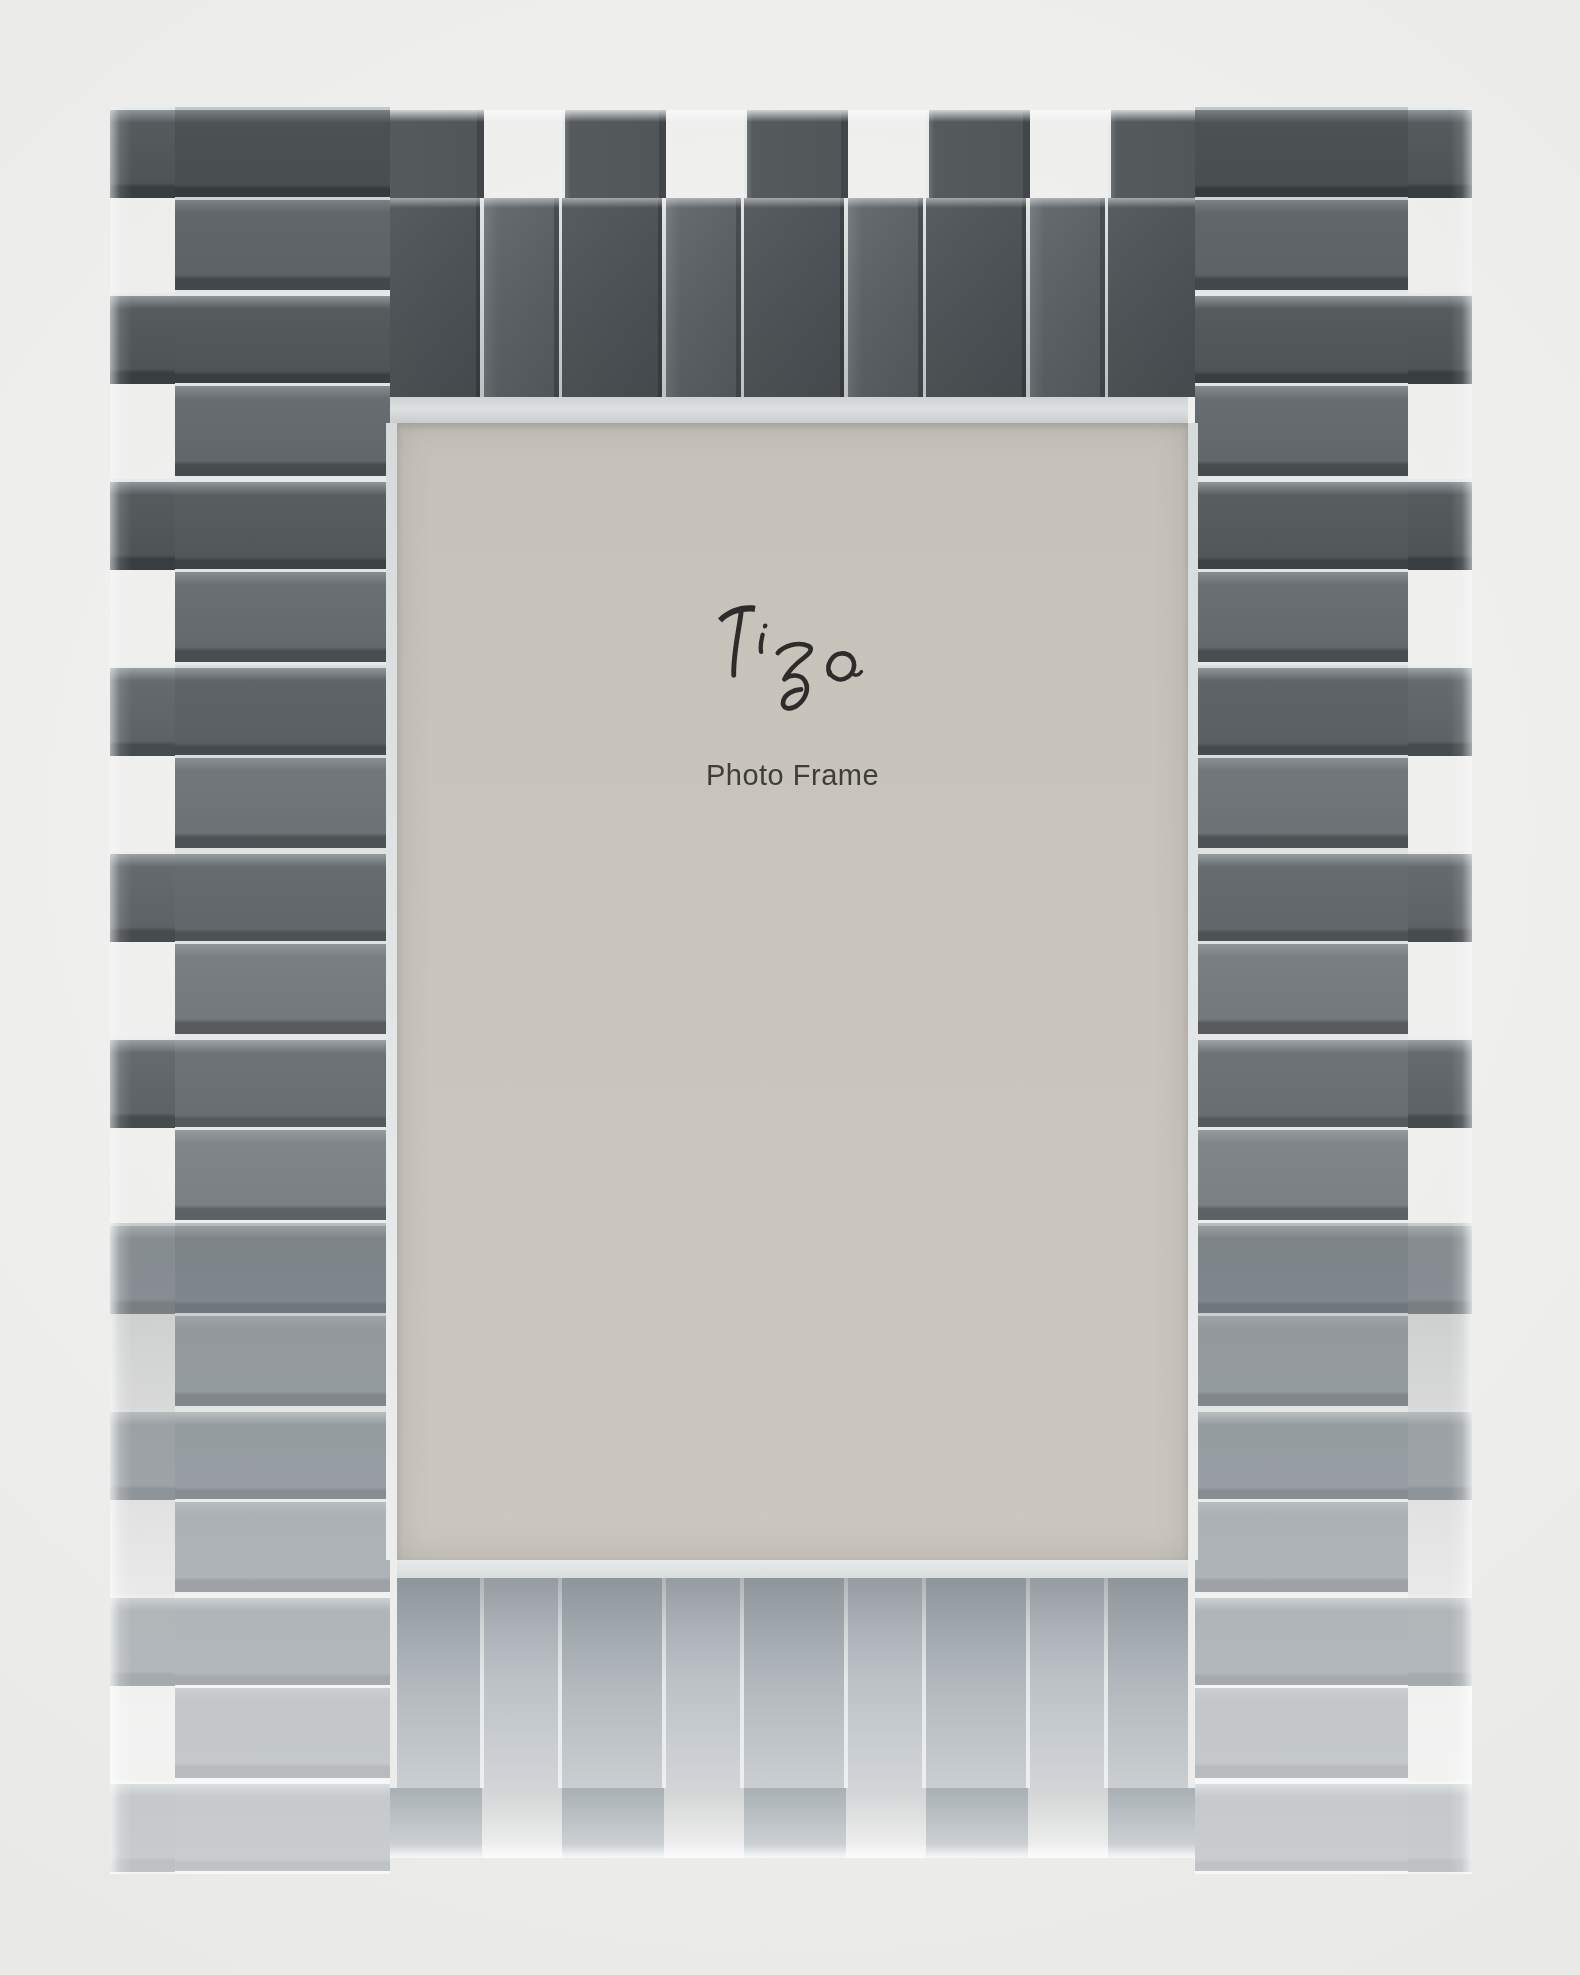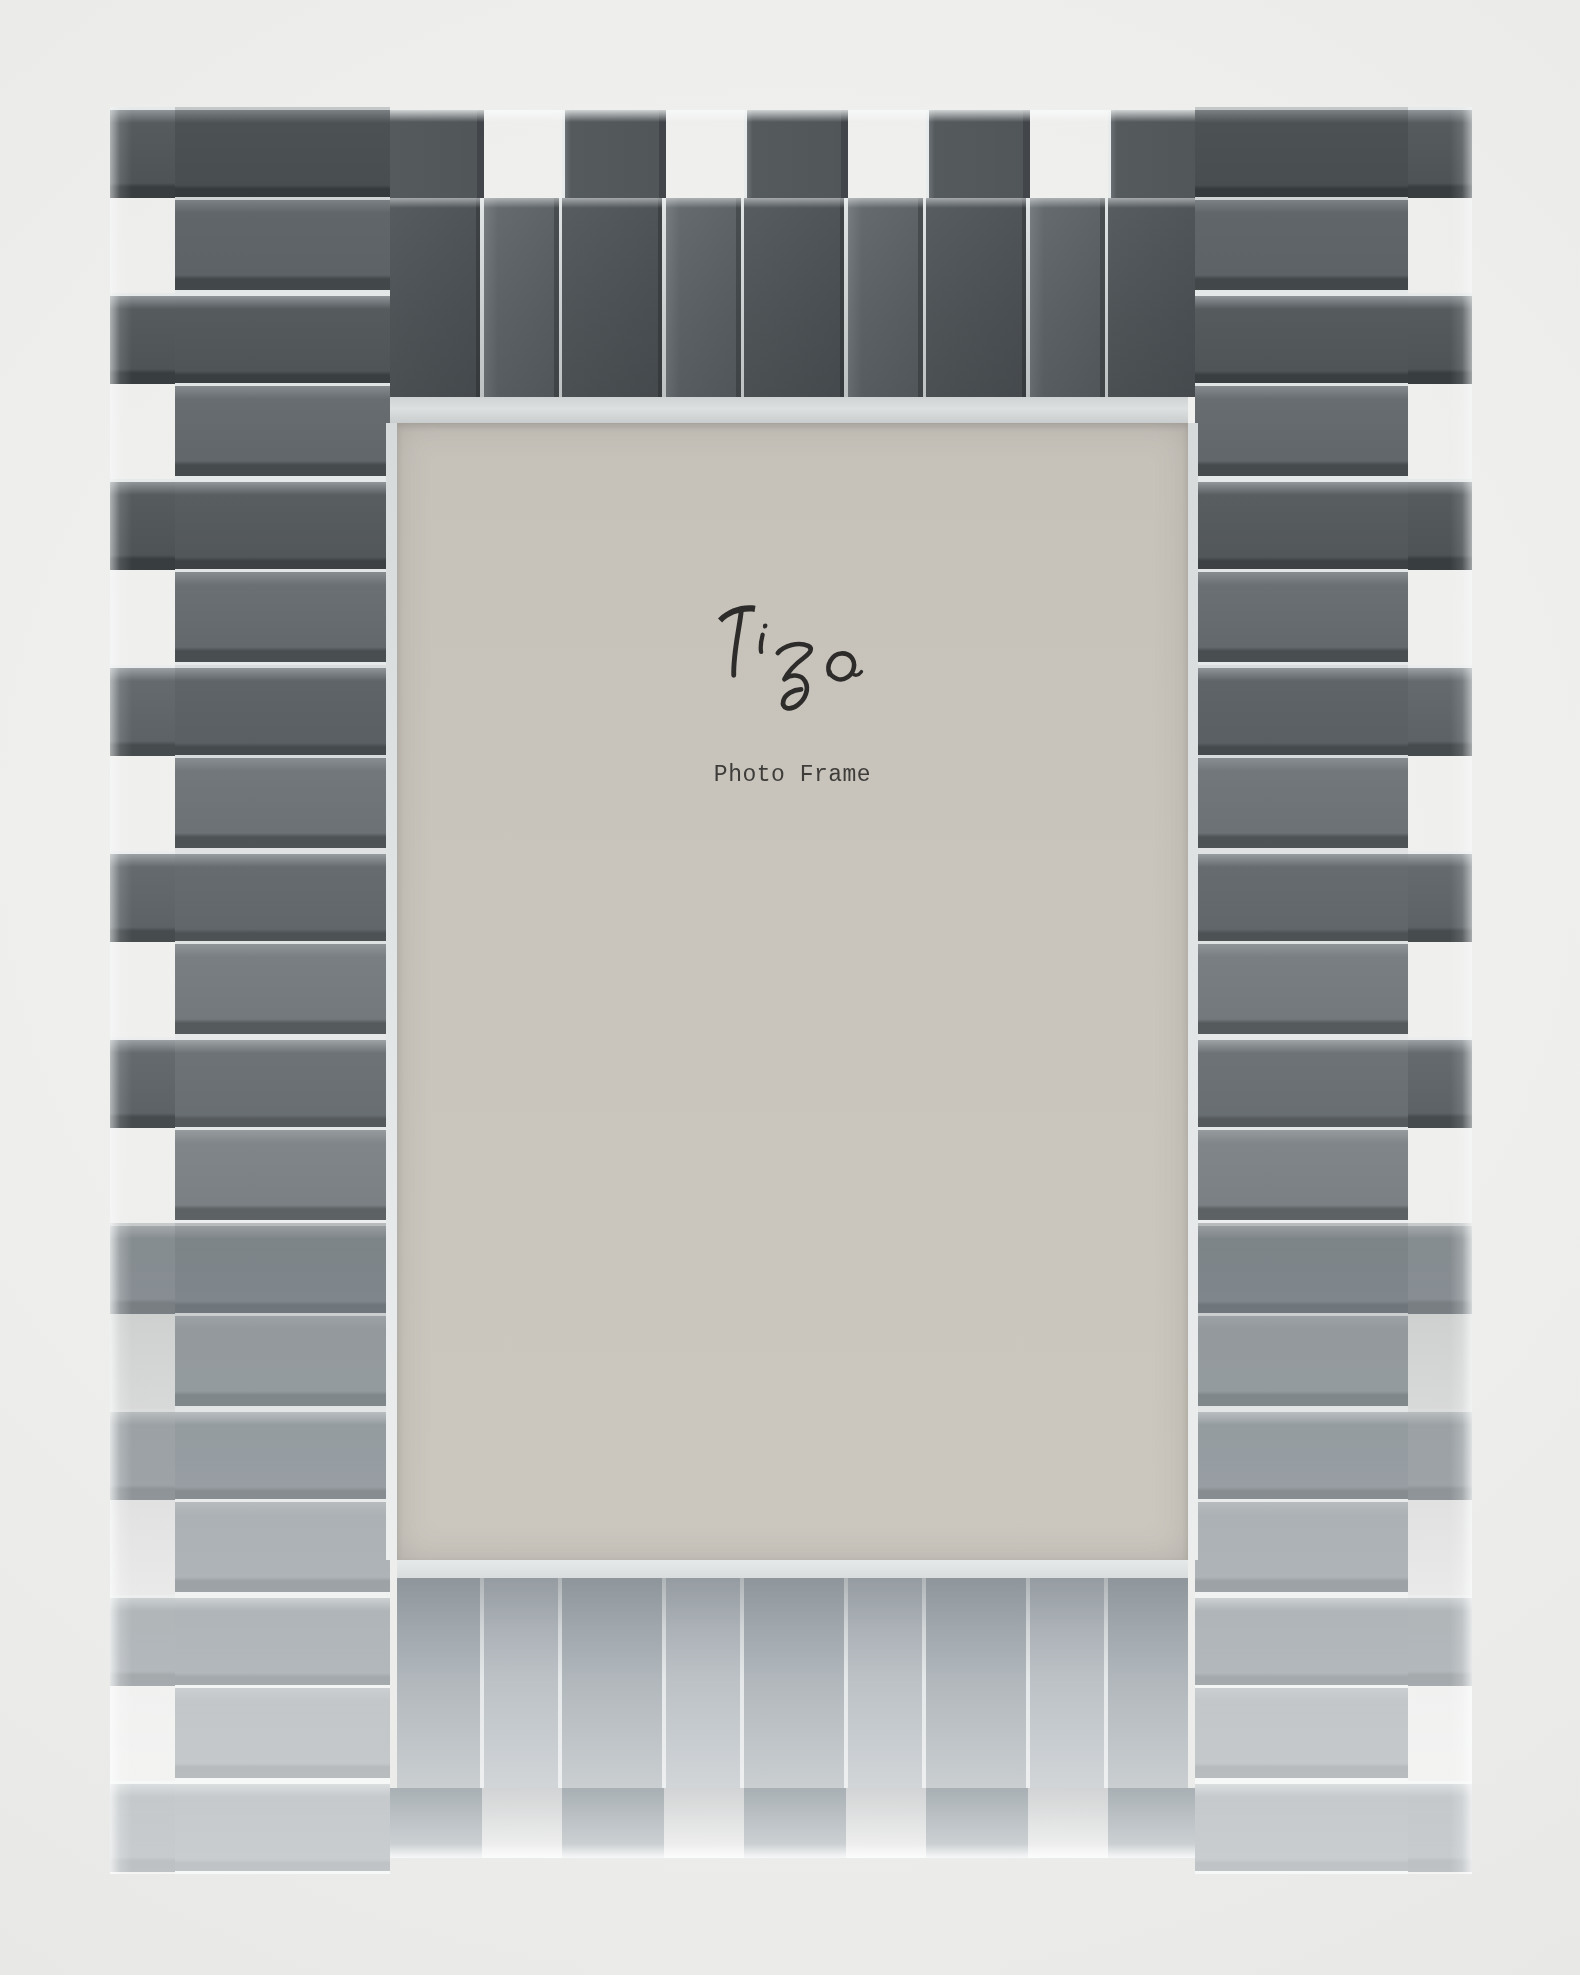--- a/index.html
+++ b/index.html
@@ -191,23 +191,23 @@
   }
 
   
   .insert{
     left:397px;top:423px;width:791px;height:1137px;
     background:linear-gradient(180deg,#c6c2ba 0%,#c9c5bd 45%,#cbc7bf 100%);
     box-shadow:inset 0 0 34px rgba(84,82,74,0.20), inset 0 3px 6px rgba(60,60,55,0.18);
   }
   .caption{
     left:397px;top:757px;width:791px;height:36px;
-    text-align:center;font-size:23px;line-height:36px;
+    text-align:center;font-size:29px;line-height:36px;
     letter-spacing:0.5px;color:#3e3d3a;
-    font-family:Liberation Mono, monospace;
+    font-family:Liberation Sans, sans-serif;
   }
   .logo{left:716px;top:601px;width:152px;height:114px;}
 </style>
 </head>
 <body>
 
 <div class="abs top-strip-upper"></div>
 <div class="abs top-strip-lower"></div>
 <div class="abs top-lip"></div>
 

